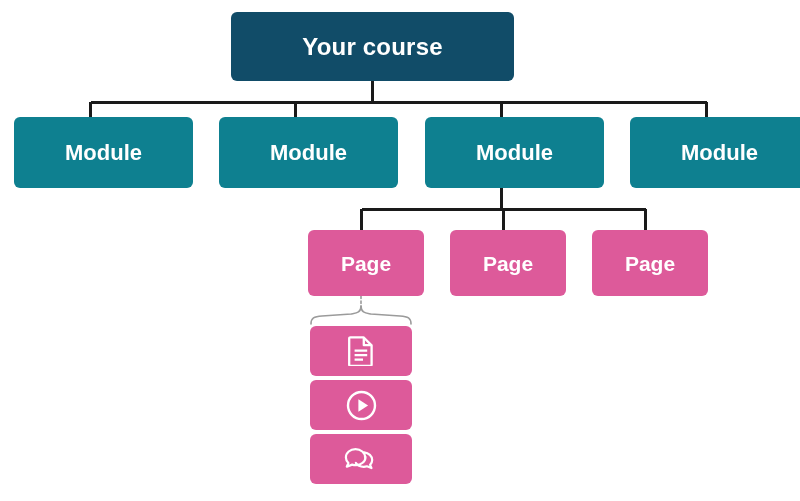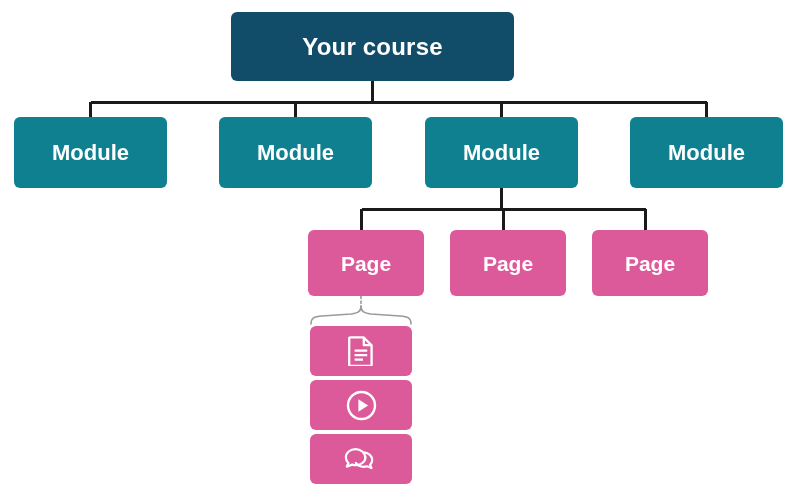--- a/index.html
+++ b/index.html
@@ -52,21 +52,21 @@
     background: #114C68;
   }
   .node-course .node-label {
     font-size: 24px;
     font-weight: bold;
     letter-spacing: 0.2px;
   }
   
   .node-module {
     top: 117px;
-    width: 153px;
+    width: 179px;
     height: 71px;
     background: #0E8090;
   }
   .node-module .node-label {
     font-size: 22px;
     font-weight: bold;
   }
   .module-0 { left: 14px; }
   .module-1 { left: 219px; }
   .module-2 { left: 425px; }

